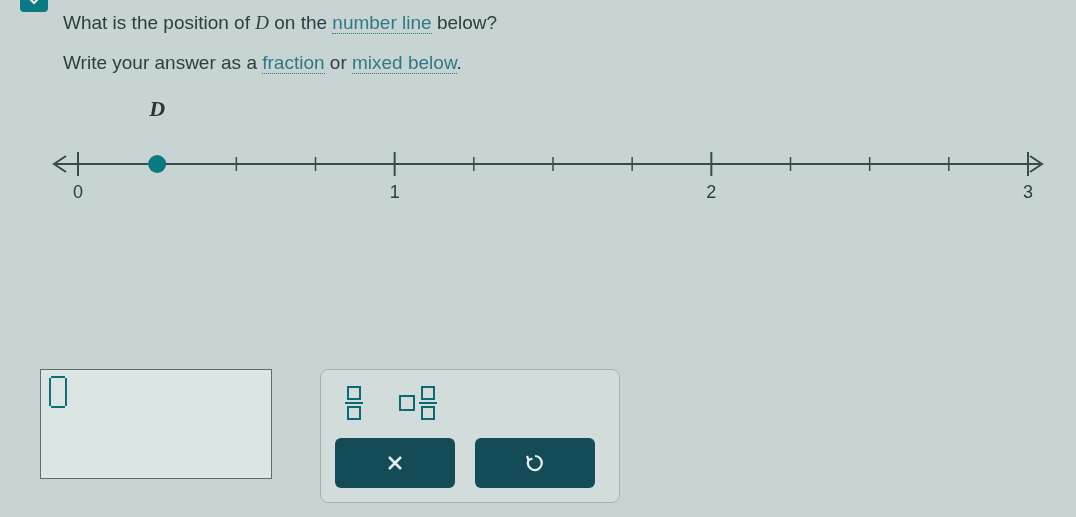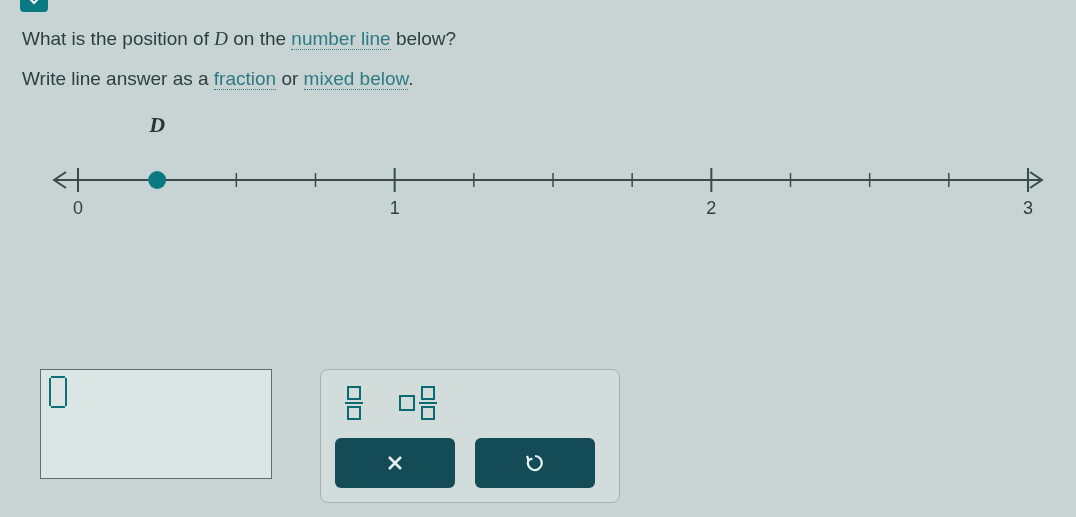--- a/index.html
+++ b/index.html
@@ -18,21 +18,22 @@
       left: 20px;
       width: 28px;
       height: 24px;
       background: #0a7a82;
       border-radius: 4px;
       display: flex;
       align-items: center;
       justify-content: center;
     }
     .question-area {
-      padding: 28px 22px 0 22px;
+      padding: 12px 22px 0 22px;
+      margin-left: 41px;
     }
     .q-line {
       font-size: 19px;
       color: #2a3f3f;
       margin-bottom: 18px;
     }
     .link {
       color: #2f7a82;
       border-bottom: 1px dotted #2f7a82;
     }
@@ -149,21 +150,21 @@
   <svg width="14" height="14" viewBox="0 0 14 14">
     <path d="M2 5 L7 10 L12 5" stroke="#fff" stroke-width="2" fill="none"></path>
   </svg>
 </div>
 
 <div class="question-area">
   <p class="q-line">
     <span>What is the position of </span><span class="mathital">D</span><span> on the </span><span class="link">number line</span><span> below?</span>
   </p>
   <p class="q-line">
-    <span>Write line answer as a </span><span class="link">fraction</span><span> or </span><span class="link">mixed below</span><span>.</span>
+    <span>Write your answer as a </span><span class="link">fraction</span><span> or </span><span class="link">mixed below</span><span>.</span>
   </p>
 </div>
 
 <div class="numline-wrap">
   <div class="d-label" id="d-label" style="left: 101.167px;">D</div>
   <svg class="numline-svg" viewBox="0 0 1000 110">
     <defs></defs>
     <line x1="8" y1="40" x2="992" y2="40" stroke="#3a4a4a" stroke-width="2"></line>
     <polyline points="18,32 6,40 18,48" fill="none" stroke="#3a4a4a" stroke-width="2"></polyline>
     <polyline points="982,32 994,40 982,48" fill="none" stroke="#3a4a4a" stroke-width="2"></polyline>

